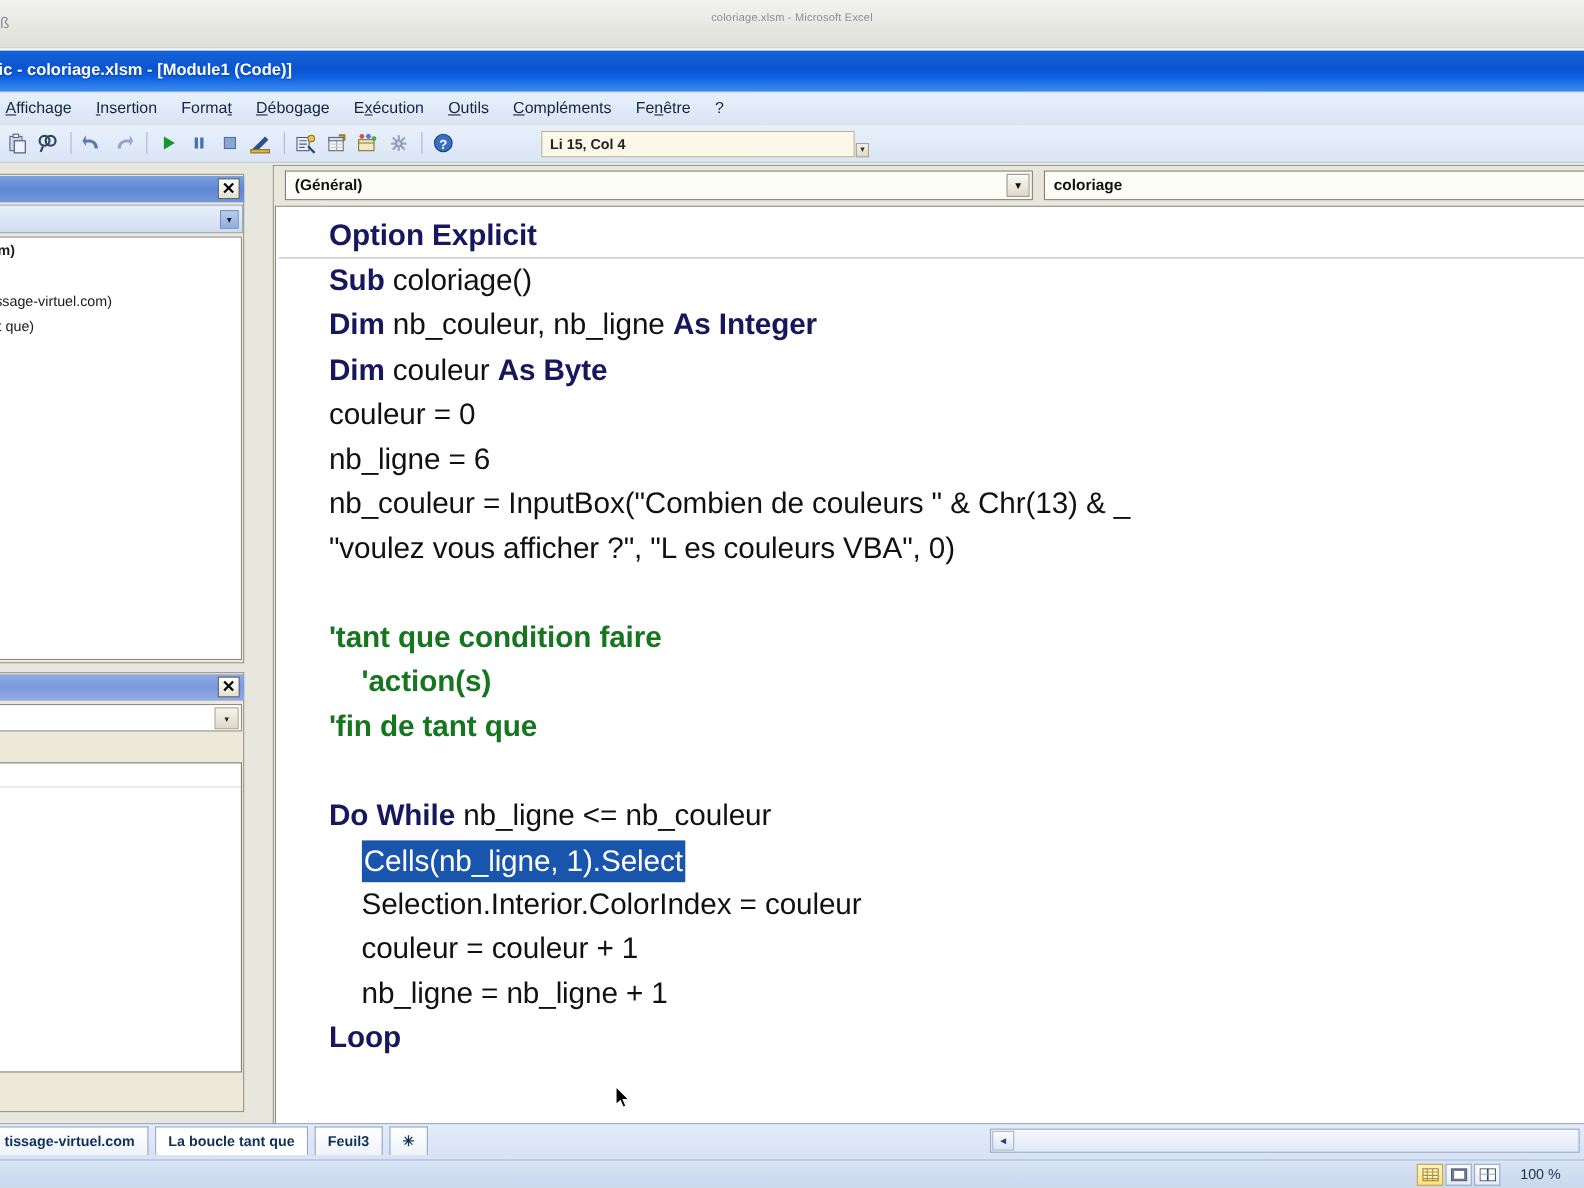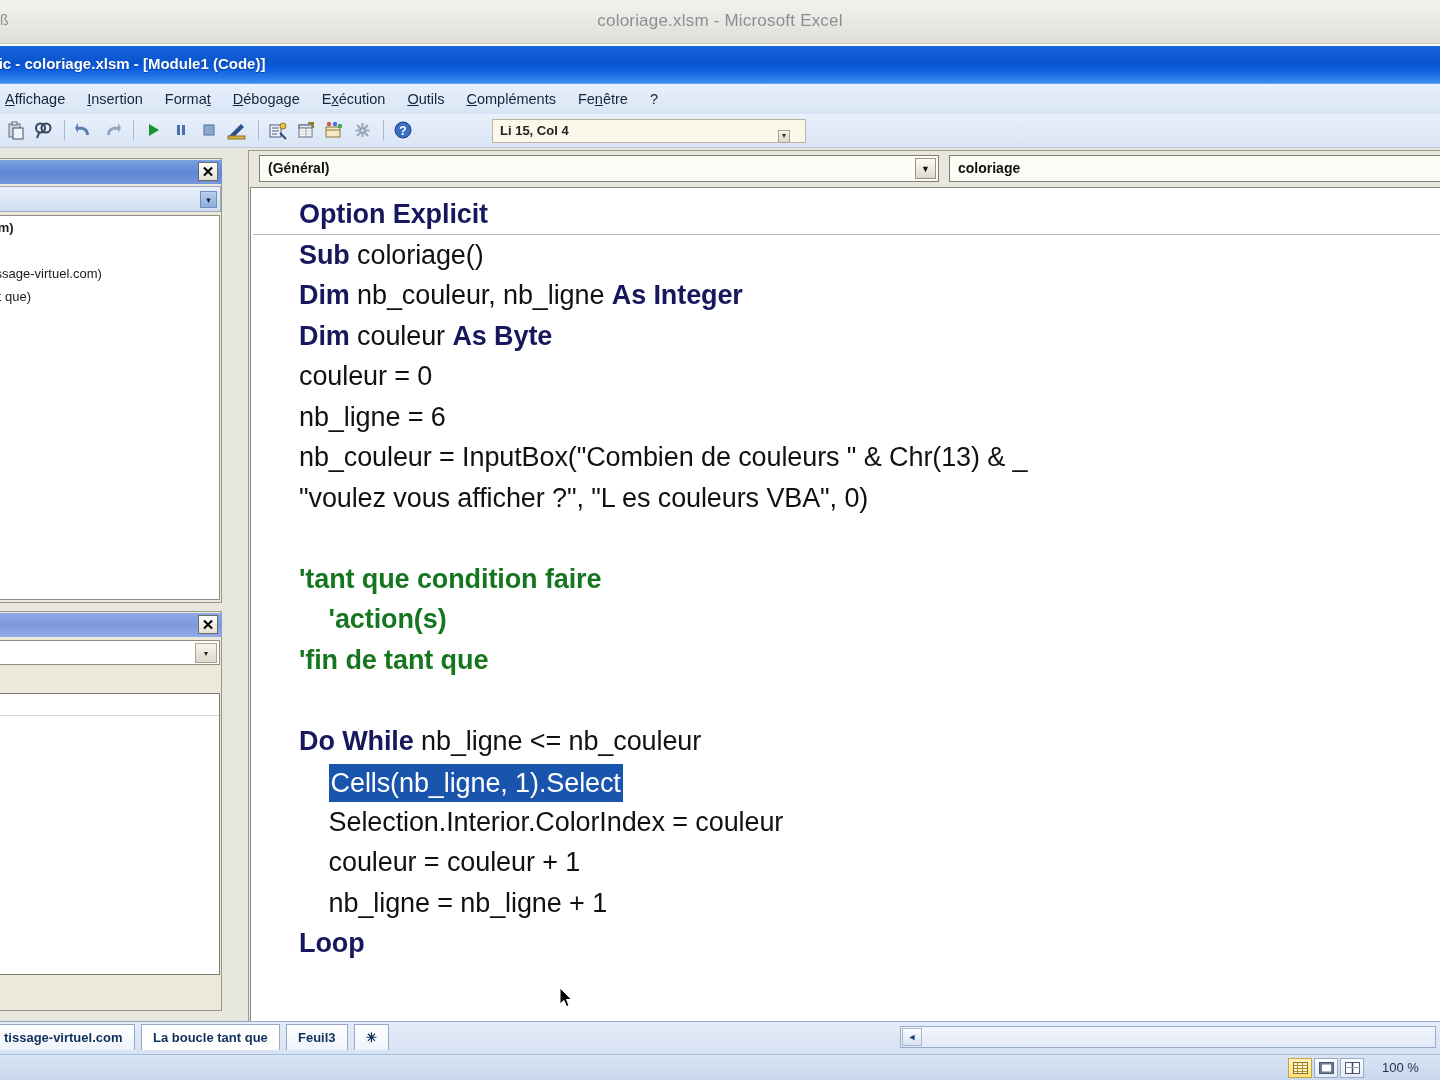--- a/index.html
+++ b/index.html
@@ -12,21 +12,21 @@
   #app { position: relative; width: 1440px; height: 1080px; }
 
   
   .excel-titlebar {
     position: absolute; left: 0; top: 0; width: 1440px; height: 44px;
     background: linear-gradient(180deg, #f2f2f0 0%, #e9e9e4 48%, #dfdfd8 100%);
     border-bottom: 1px solid #c8c8c0;
   }
   .excel-title {
     position: absolute; left: 0; top: 11px; width: 1440px;
-    text-align: center; font-size: 17px; color: #8d8d94;
+    text-align: center; font-size: 10px; color: #8d8d94;
     letter-spacing: .2px;
   }
   .excel-title-frag {
     position: absolute; left: 0px; top: 12px; font-size: 14px; color: #8d8d94;
   }
   .excel-qbox {
     position: absolute; left: 1330px; top: 90px; width: 118px; height: 26px;
     background: #ffffff; border: 1px solid #9aa7bd;
     font-size: 12px; color: #808088; padding: 5px 0 0 7px;
     overflow: hidden; white-space: nowrap;
@@ -69,21 +69,21 @@
     border-bottom: 1px solid #b9c9e0;
   }
   .tb-icons { position: absolute; left: 2px; top: 3px; display: flex; align-items: center; }
   .tbi {
     width: 26px; height: 26px; margin-right: 2px;
     display: flex; align-items: center; justify-content: center;
     position: relative;
   }
   .tb-sep { width: 1px; height: 20px; background: #a8b8cf; margin: 0 6px; }
   .pos-box {
-    position: absolute; left: 492px; top: 5px; width: 314px; height: 24px;
+    position: absolute; left: 492px; top: 5px; width: 285px; height: 24px;
     background: #fbf8e9; border: 1px solid #bbb39c;
     font-size: 13px; color: #222; padding: 3px 0 0 7px; font-weight: bold;
   }
   .pos-spin {
     position: absolute; left: 778px; top: 16px; width: 12px; height: 13px;
     background: linear-gradient(180deg,#f5f3ea,#ddd9c8); border: 1px solid #a9a391;
     font-size: 8px; text-align: center; line-height: 10px; color: #333;
   }
 
   

